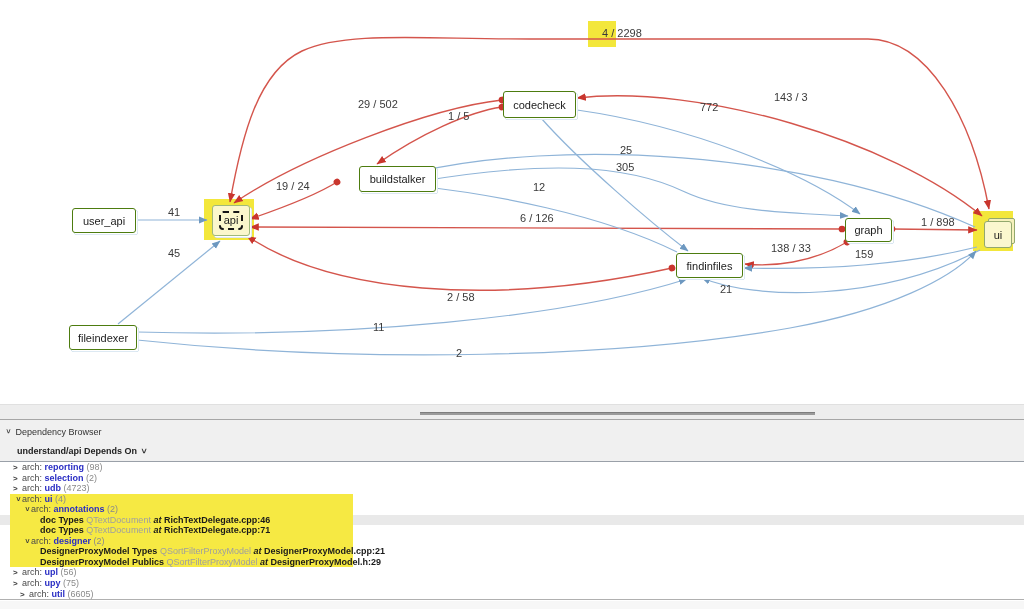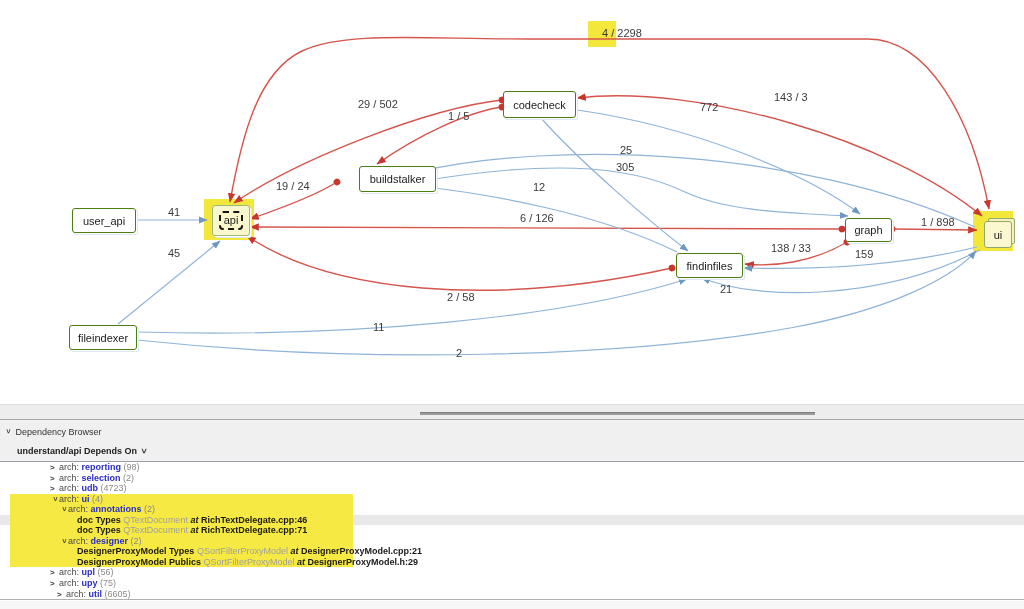--- a/index.html
+++ b/index.html
@@ -31,21 +31,21 @@
   .chev{display:inline-block;width:9px;font-size:8px;font-weight:700;color:#3c3c3c;transform-origin:45% 55%;}
   .chev.down{transform:rotate(90deg);}
   #panel-title-row{position:absolute;left:4px;top:7px;font-size:9px;color:#333;}
   #panel-subtitle-row{position:absolute;left:17px;top:26px;font-size:9px;font-weight:700;color:#222;}
   #subtitle-chev{display:inline-block;margin-left:4px;transform:rotate(90deg);font-size:9px;font-weight:700;color:#333;}
 
   #tree{position:absolute;left:0;top:462px;width:1024px;height:138px;background:#fff;border-bottom:1px solid #b0b0b0;box-sizing:border-box;overflow:hidden;}
   .trow{position:relative;height:10.55px;line-height:10.55px;font-size:9px;white-space:nowrap;}
   .trow.sel{background:#e9e9e9;}
   .hlband{position:absolute;left:10px;top:0;width:343px;height:100%;background:#f6e943;}
-  .trow .content{position:relative;display:block;margin-left:37px;}
+  .trow .content{position:relative;display:block;}
   .t-plain{color:#4a4a4a;}
   .t-link{color:#2a2ec4;font-weight:700;}
   .t-count{color:#8a8a8a;}
   .t-bold{color:#1a1a1a;font-weight:700;}
   .t-type{color:#9f9f9f;}
   .t-at{color:#1a1a1a;font-weight:700;font-style:italic;}
   .t-file{color:#1a1a1a;font-weight:700;}
 
   #footer-strip{position:absolute;left:0;top:601px;width:1024px;height:8px;background:#f7f7f7;}
 </style>

